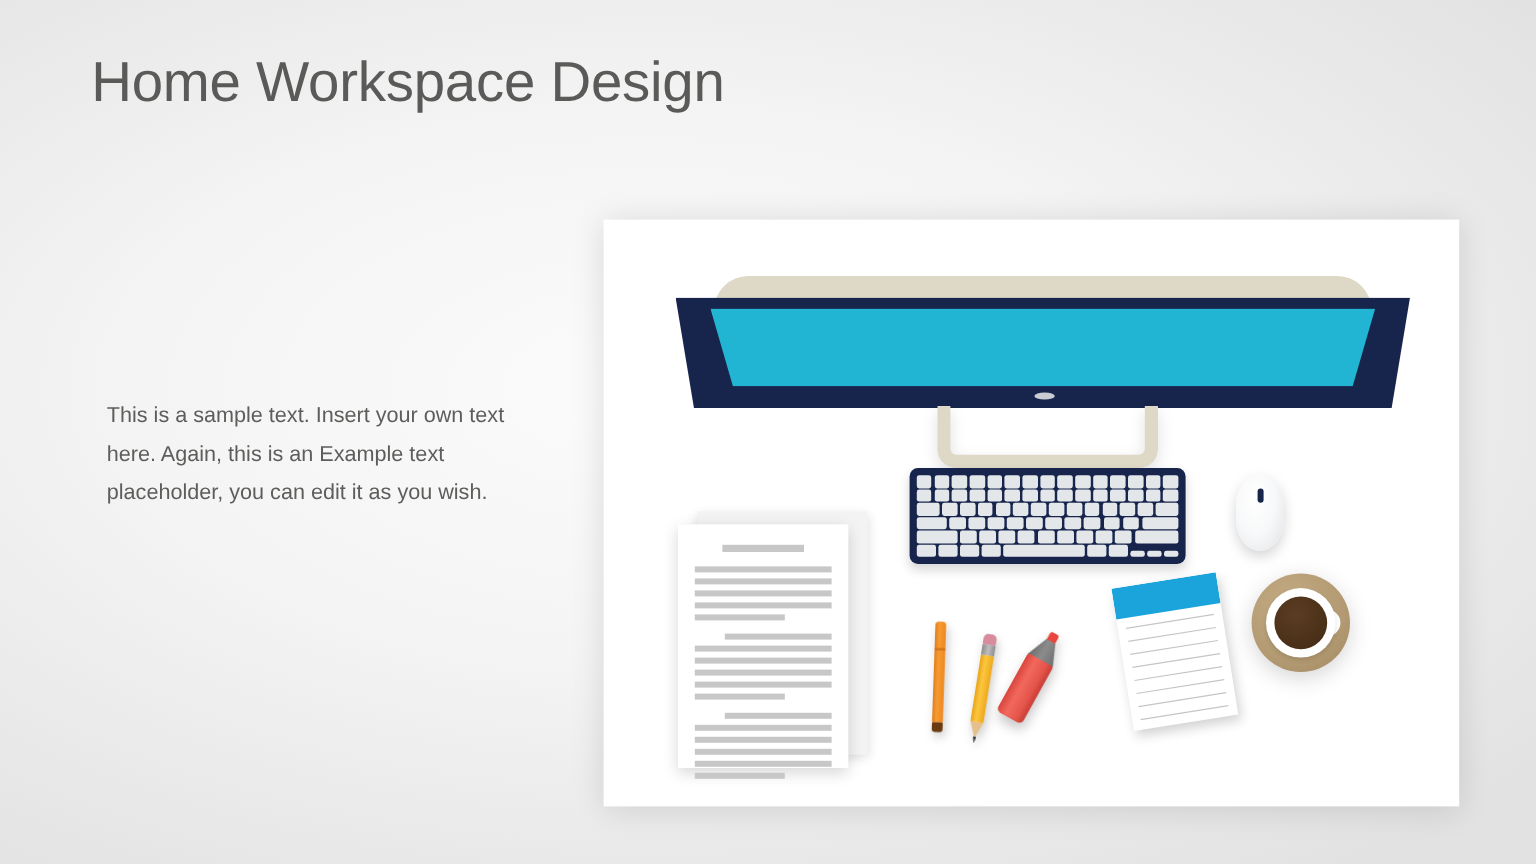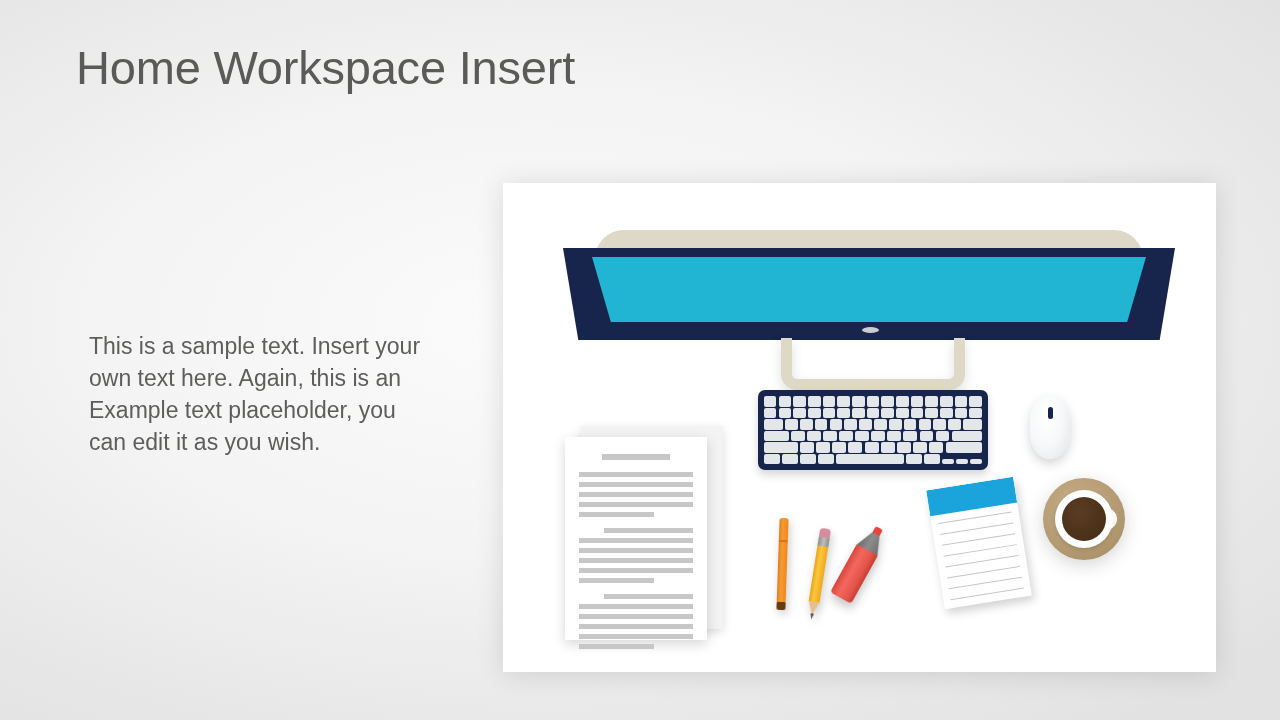--- a/index.html
+++ b/index.html
@@ -13,21 +13,21 @@
   }
 
   
   #slide-title {
     position:absolute; left:76px; top:40px;
     font-size:47px; font-weight:400; color:#5a5a58;
     letter-spacing:-0.2px; white-space:nowrap;
   }
   #body-text {
     position:absolute; left:89px; top:330px; width:345px;
-    font-size:23px; line-height:32px; color:#5d5d5b;
+    font-size:18px; line-height:32px; color:#5d5d5b;
   }
 
   
   #workspace-card {
     position:absolute; left:503px; top:183px;
     width:713px; height:489px;
     background:#ffffff;
     box-shadow:0 2px 26px rgba(0,0,0,.13);
   }
 
@@ -163,21 +163,21 @@
   .cf-cup { position:absolute; left:12px; top:12px; width:58px; height:58px;
     background:#ffffff; border-radius:50%;
     box-shadow:0 2px 4px rgba(0,0,0,.12); }
   .cf-liquid { position:absolute; left:19px; top:19px; width:44px; height:44px;
     background:radial-gradient(circle at 40% 34%, #5a3c22 0%, #4a3019 70%, #3d2713 100%);
     border-radius:50%; }
 </style>
 </head>
 <body>
 
-<div id="slide-title">Home Workspace Insert</div>
+<div id="slide-title">Home Workspace Design</div>
 <div id="body-text">This is a sample text. Insert your own text here. Again, this is an Example text placeholder, you can edit it as you wish.</div>
 
 <div id="workspace-card">
 
   <div id="monitor">
     <div class="mon-top"></div>
     <div class="mon-bezel"></div>
     <div class="mon-screen"></div>
     <div class="mon-logo"></div>
     <div class="mon-stand"></div>

